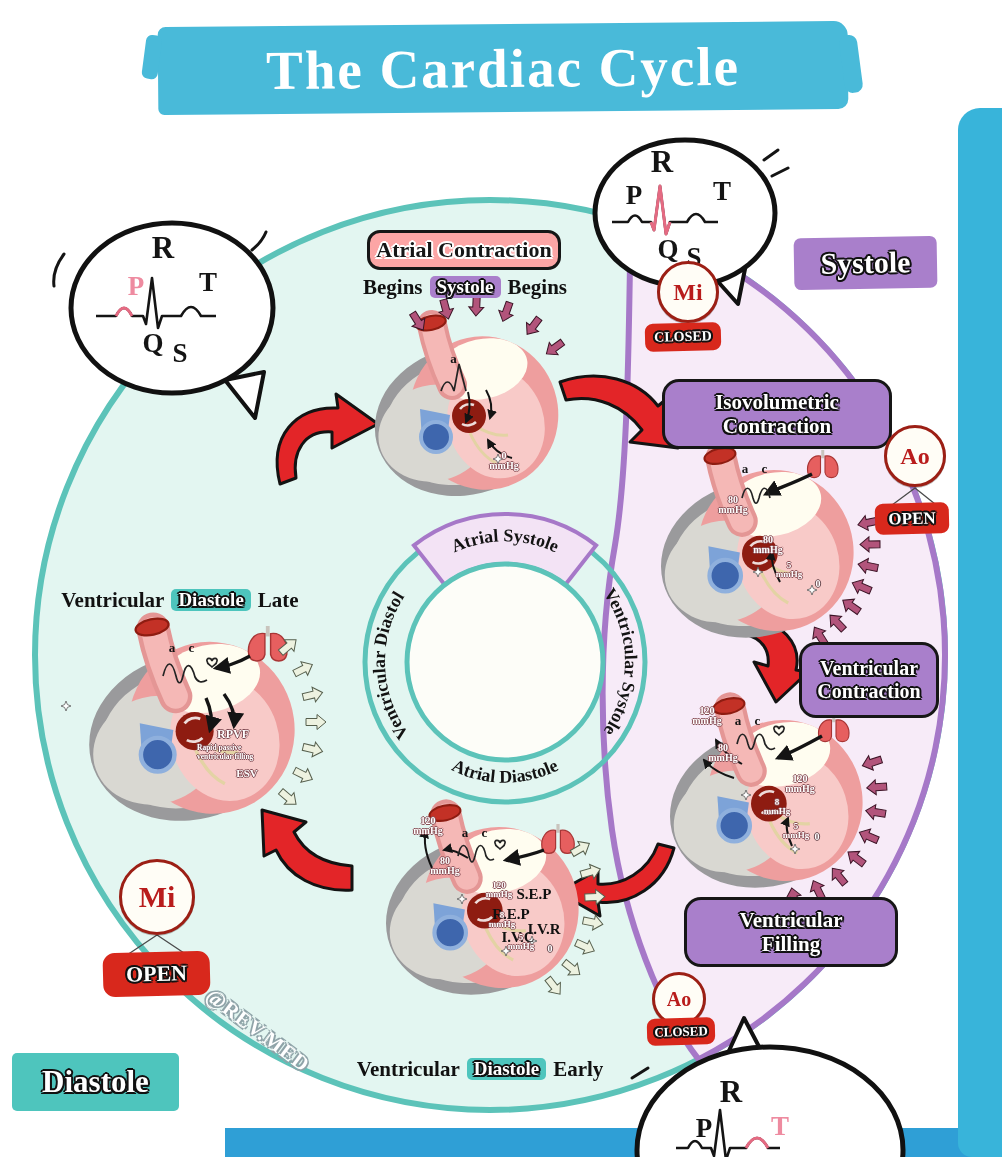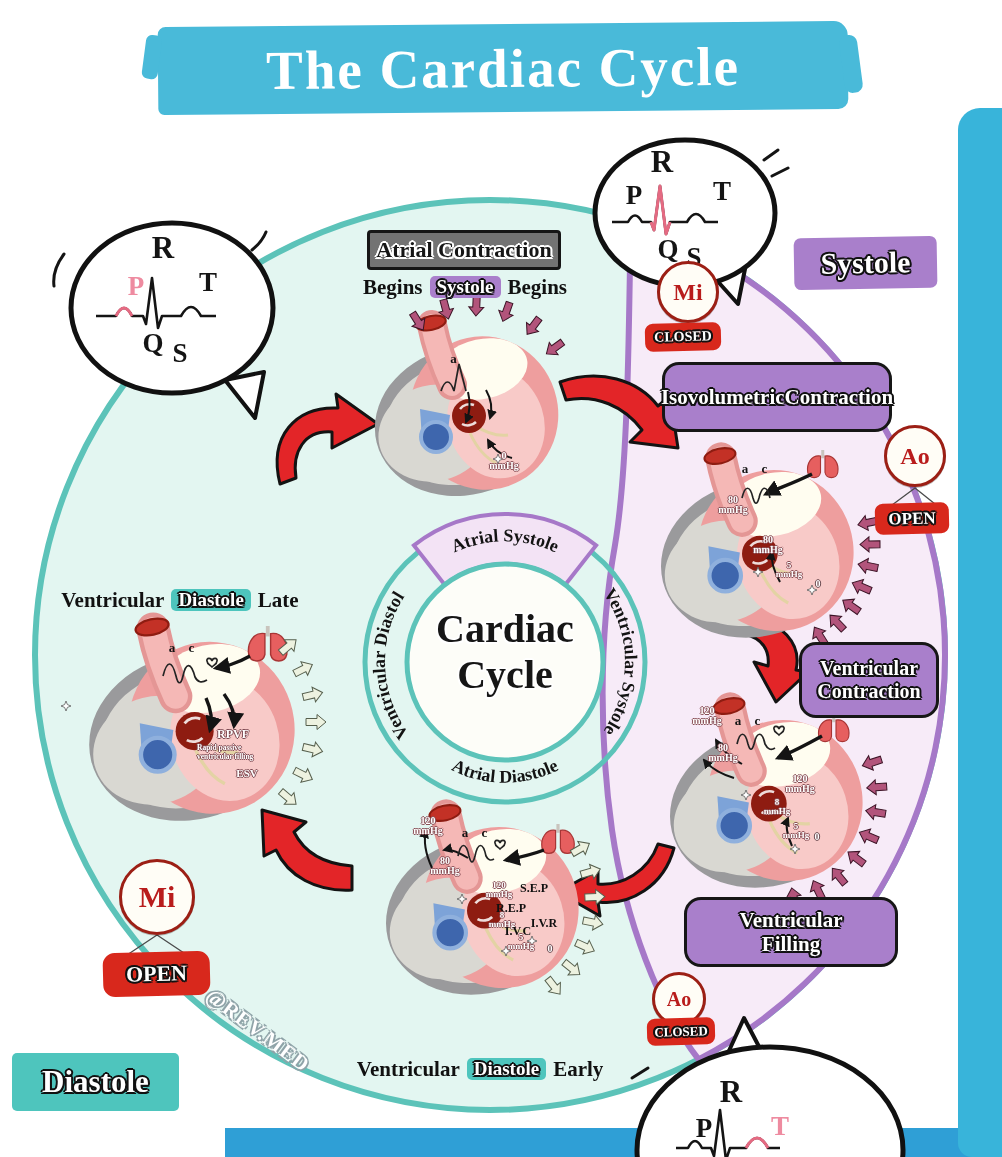--- a/index.html
+++ b/index.html
@@ -6,38 +6,38 @@
   #canvas{position:relative;width:1002px;height:1157px;overflow:hidden;background:#ffffff;
           font-family:Liberation Serif, serif;}
   #mainsvg{position:absolute;left:0;top:0;z-index:1;}
   .lbl{position:absolute;z-index:3;display:flex;align-items:center;justify-content:center;
        font-weight:bold;text-align:center;box-sizing:border-box;}
   .halo-white{color:#161616;text-shadow:-2px 0 0 #fff,2px 0 0 #fff,0 -2px 0 #fff,0 2px 0 #fff,
       -1.5px -1.5px 0 #fff,1.5px -1.5px 0 #fff,-1.5px 1.5px 0 #fff,1.5px 1.5px 0 #fff;}
   .halo-black{color:#fff;text-shadow:-2px 0 0 #111,2px 0 0 #111,0 -2px 0 #111,0 2px 0 #111,
       -1.5px -1.5px 0 #111,1.5px -1.5px 0 #111,-1.5px 1.5px 0 #111,1.5px 1.5px 0 #111;}
   .box{border:3px solid #161616;}
-  .yellow{background:#737373;border-radius:4px;font-size:22px;}
+  .yellow{background:#fca5a5;border-radius:13px;font-size:22px;}
   .purplebox{background:#a97fcb;border-radius:17px;font-size:21px;line-height:1.15;}
   .tealbox{background:#4ec5bd;border-radius:13px;font-size:21px;}
   .hdr-purple{background:#a97fcb;border-radius:7px;font-size:30px;transform:rotate(-1deg);}
   .hdr-teal{background:#4ec5bd;border-radius:5px;font-size:31px;}
   .subrow{gap:7px;font-size:21px;color:#111;z-index:3;}
   .badge{padding:0 7px;border-radius:5px;font-size:19px;}
   .badge-purple{background:#a97fcb;}
   .badge-teal{background:#4ec5bd;}
   .valve-circle{background:#fffdf6;border:3px solid #9c1f15;border-radius:50%;color:#b91c1c;
       box-shadow:0 1px 0 rgba(0,0,0,.25);}
   .tag{background:#d8281c;border-radius:8px;transform:rotate(-1.5deg);}
   .ann{position:absolute;z-index:4;transform:translate(-50%,-50%);font-weight:bold;white-space:nowrap;}
   .mmhg{font-size:10px;color:#fff;line-height:1;text-align:center;white-space:normal;width:34px;
       text-shadow:-1px 0 0 #8a5158,1px 0 0 #8a5158,0 -1px 0 #8a5158,0 1px 0 #8a5158;}
   .mmhg-s{font-size:9px;width:30px;}
   .num{font-size:10px;color:#fff;width:auto;text-shadow:-1px 0 0 #6b4a50,1px 0 0 #6b4a50,0 -1px 0 #6b4a50,0 1px 0 #6b4a50;}
-  .abbr{font-size:12px;color:#101010;width:auto;white-space:nowrap;text-shadow:none;}
+  .abbr{font-size:15px;color:#101010;width:auto;white-space:nowrap;text-shadow:none;margin-top:6px;}
   .wave{font-size:13px;color:#141414;letter-spacing:5px;}
   .rpvf{font-size:12px;color:#fff;text-shadow:-1px 0 0 #7d4a52,1px 0 0 #7d4a52,0 -1px 0 #7d4a52,0 1px 0 #7d4a52;}
   .rpvf-sub{font-size:7.5px;color:#fff;white-space:normal;width:72px;line-height:1.15;
       text-shadow:-1px 0 0 #7d4a52,1px 0 0 #7d4a52,0 -1px 0 #7d4a52,0 1px 0 #7d4a52;}
   .title-band{position:absolute;left:158px;top:24px;width:690px;height:88px;background:#49bad9;
       border-radius:8px 14px 10px 6px;transform:rotate(-.5deg);z-index:2;display:flex;
       align-items:center;justify-content:center;}
   .title-band:before{content:"";position:absolute;left:-14px;top:8px;width:16px;height:44px;
       background:#49bad9;border-radius:6px;transform:rotate(8deg);}
   .title-band:after{content:"";position:absolute;right:-12px;top:14px;width:18px;height:58px;
@@ -285,21 +285,21 @@
   <div class="lbl box yellow halo-white" style="left:367px;top:230px;width:194px;height:40px;">Atrial Contraction</div>
   <div class="lbl subrow" style="left:350px;top:272px;width:230px;height:30px;">
     <span>Begins</span>
     <span class="badge badge-purple halo-black">Systole</span>
     <span>Begins</span>
   </div>
 
   <div class="lbl hdr-purple halo-black" style="left:794px;top:237px;width:143px;height:52px;">Systole</div>
   <div class="lbl hdr-teal halo-black" style="left:12px;top:1053px;width:167px;height:58px;">Diastole</div>
 
-  <div class="lbl box purplebox halo-black" style="left:662px;top:362px;width:230px;height:70px;flex-direction:row;">
+  <div class="lbl box purplebox halo-black" style="left:662px;top:379px;width:230px;height:70px;flex-direction:column;">
     <span>Isovolumetric</span>
     <span>Contraction</span>
   </div>
   <div class="lbl box purplebox halo-black" style="left:799px;top:642px;width:140px;height:76px;flex-direction:column;font-size:20px;">
     <span>Ventricular</span>
     <span>Contraction</span>
   </div>
   <div class="lbl box purplebox halo-black" style="left:684px;top:897px;width:214px;height:70px;flex-direction:column;">
     <span>Ventricular</span>
     <span>Filling</span>
@@ -309,24 +309,20 @@
     <span>Ventricular</span>
     <span class="badge badge-teal halo-black">Diastole</span>
     <span>Late</span>
   </div>
   <div class="lbl subrow" style="left:330px;top:1052px;width:300px;height:34px;">
     <span>Ventricular</span>
     <span class="badge badge-teal halo-black">Diastole</span>
     <span>Early</span>
   </div>
 
-  <div class="center-title halo-white">
-    <div>Cardiac</div>
-    <div>Cycle</div>
-  </div>
 
   <div class="lbl valve-circle" style="left:657px;top:261px;width:62px;height:62px;font-size:24px;">Mi</div>
   <div class="lbl tag halo-black" style="left:645px;top:323px;width:76px;height:28px;font-size:14px;">CLOSED</div>
 
   <div class="lbl valve-circle" style="left:884px;top:425px;width:62px;height:62px;font-size:24px;">Ao</div>
   <div class="lbl tag halo-black" style="left:875px;top:503px;width:74px;height:31px;font-size:17px;">OPEN</div>
 
   <div class="lbl valve-circle" style="left:119px;top:859px;width:76px;height:76px;font-size:30px;">Mi</div>
   <div class="lbl tag halo-black" style="left:103px;top:952px;width:107px;height:44px;font-size:22px;border-radius:12px;">OPEN</div>
 

